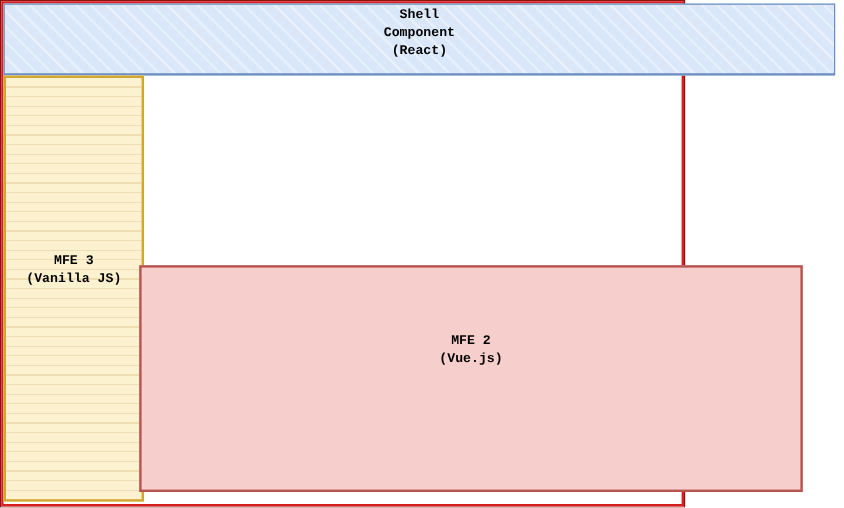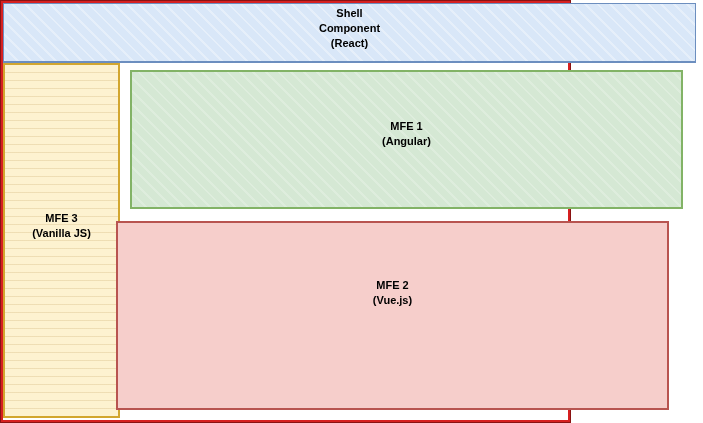--- a/index.html
+++ b/index.html
@@ -4,21 +4,21 @@
 <style>
   html, body { margin: 0; padding: 0; background: #ffffff; }
   * { box-sizing: border-box; }
 
   .canvas {
     position: relative;
     width: 571px;
     height: 423px;
     border: 1px solid #8a1212;          
     background: #ffffff;
-    font-family: Liberation Sans, sans-serif;
+    font-family: Liberation Mono, monospace;
   }
   .frame {
     position: absolute;
     inset: 0;
     border: 2px solid #d62020;          
     background: #ffffff;
   }
 
   .node {
     position: absolute;
@@ -95,24 +95,20 @@
       <span class="label">Shell
 Component
 (React)</span>
     </div>
 
     <div class="node mfe3">
       <span class="label">MFE 3
 (Vanilla JS)</span>
     </div>
 
-    <div class="node mfe1">
-      <span class="label">MFE 1
-(Angular)</span>
-    </div>
 
     <div class="node mfe2">
       <span class="label">MFE 2
 (Vue.js)</span>
     </div>
 
   </div>
 </div>
 
 </body></html>

